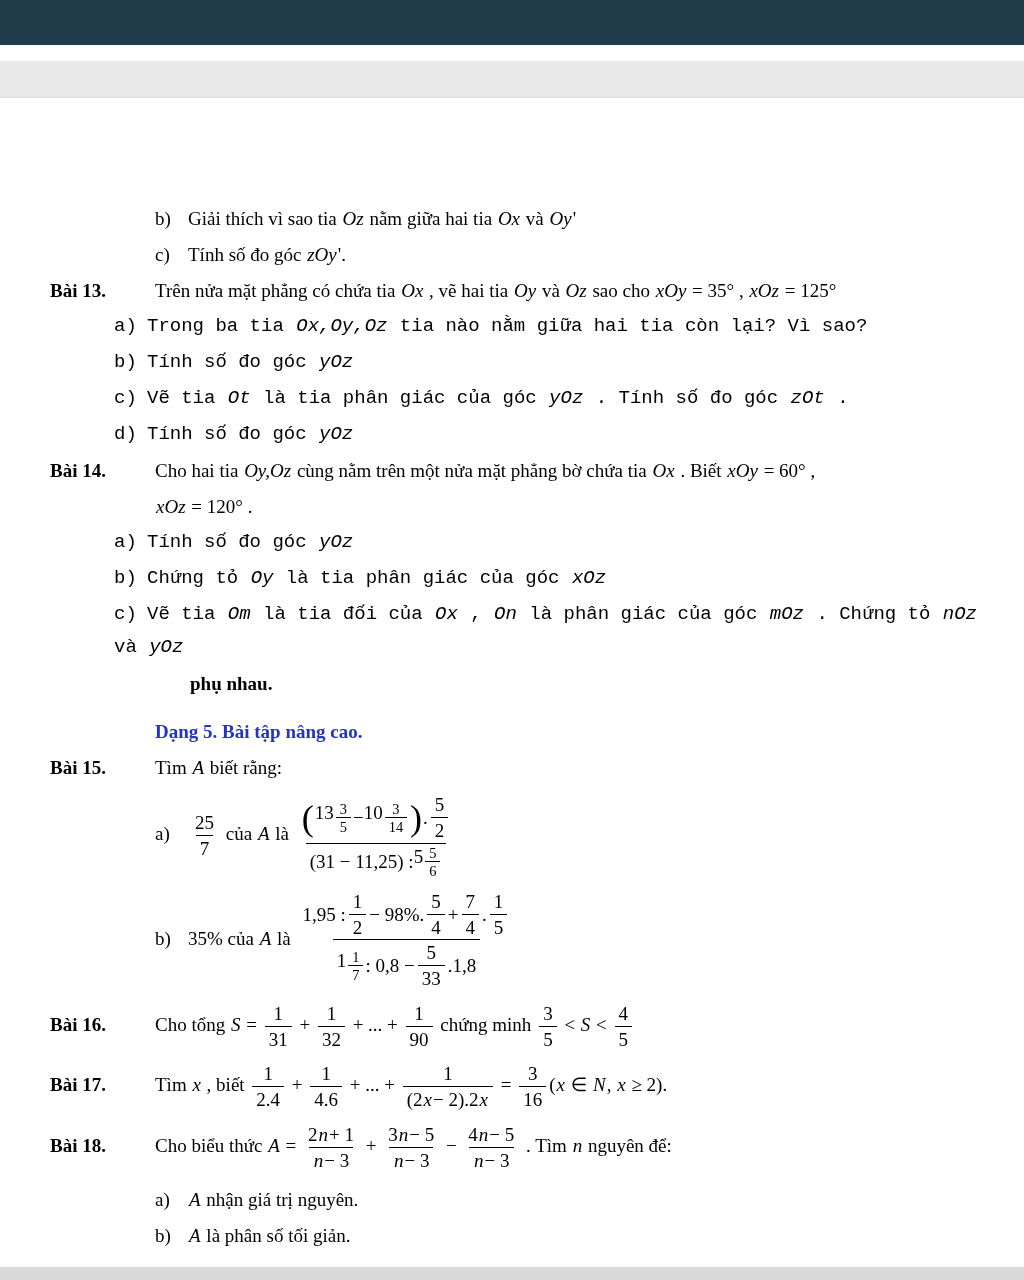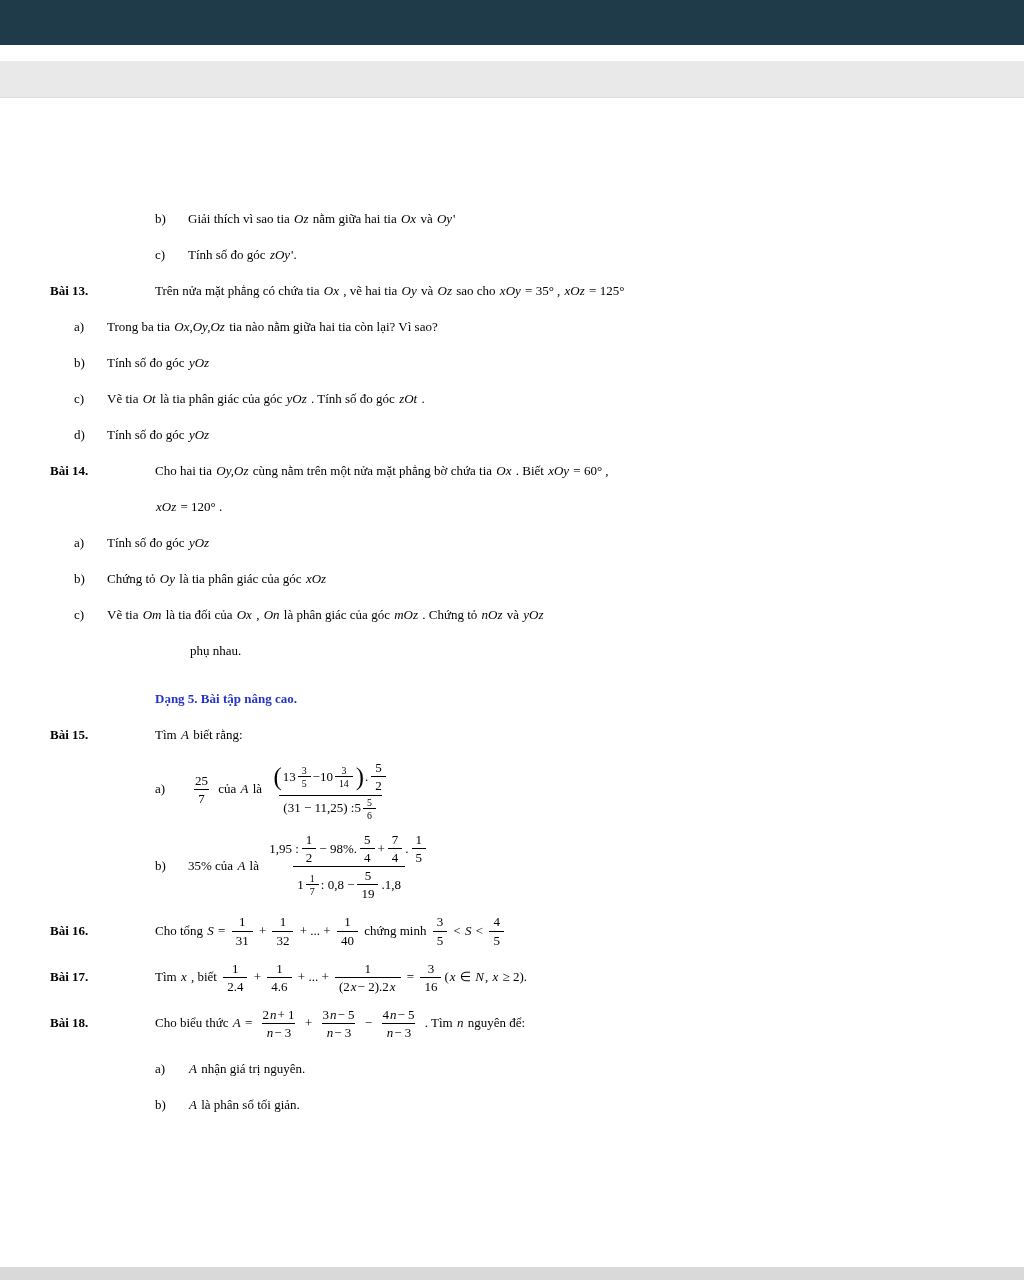--- a/index.html
+++ b/index.html
@@ -1,37 +1,37 @@
 <!DOCTYPE html>
 <html style="--top-bar: #1f3b4a; --strip: #e9e9e9; --bottom-strip: #d9d9d9; --section-heading: #2433cb; --text: #000000;"><head>
 <meta charset="utf-8">
 <style>
   *{margin:0;padding:0;box-sizing:border-box;}
   html,body{width:1024px;height:1280px;}
   body{position:relative;background:#ffffff;font-family:"Liberation Serif",serif;color:#000;overflow:hidden;}
   .top-bar{height:45px;background:var(--top-bar,#1f3b4a);}
   .white-gap{height:16px;background:#fff;}
   .toolbar-strip{height:37px;background:var(--strip,#e9e9e9);border-bottom:1px solid #dedede;}
-  .doc{padding-top:104px;font-size:13px;}
+  .doc{padding-top:104px;font-size:19px;}
   .line{display:flex;align-items:baseline;line-height:33px;margin-bottom:3px;padding-right:14px;}
   .line.math{margin:9px 0 11px;}
   .labeled{padding-left:50px;}
   .label{flex:0 0 105px;font-weight:bold;}
-  .ind1{padding-left:74px;}
+  .ind1{padding-left:114px;font-family:Liberation Mono, monospace;}
   .ind2{padding-left:155px;}
-  .ind3{padding-left:190px;}
+  .ind3{padding-left:190px;font-weight:bold;}
   .content{flex:1;}
   .heading .content{font-weight:bold;color:var(--section-heading,#2433cb);margin-top:12px;}
   .mi{font-style:italic;padding:0 1px;}
   .mk{display:inline-block;min-width:33px;}
   .frac{display:inline-flex;flex-direction:column;align-items:center;vertical-align:middle;margin:0 3px;text-align:center;line-height:1.25;}
   .frac .num,.frac .den{display:flex;align-items:center;justify-content:center;padding:0 4px;}
   .frac .den{border-top:1.5px solid #000;padding-top:1px;}
   .frac.small{font-size:0.76em;margin:0 2px 0 2px;line-height:1.12;}
-  .mixed{display:inline-flex;align-items:center;vertical-align:middle;}
+  .mixed{display:inline-flex;align-items:flex-start;vertical-align:middle;}
   .bigp{font-size:1.9em;line-height:1;align-self:center;font-weight:normal;padding:0 1px;}
   .bottom-strip{position:absolute;left:0;right:0;bottom:0;height:13px;background:var(--bottom-strip,#d9d9d9);}
 </style>
 </head>
 <body>
 
 <div class="top-bar"></div>
 <div class="white-gap"></div>
 <div class="toolbar-strip"></div>
 <div class="doc">
@@ -179,21 +179,21 @@
                 <span class="num">1</span>
                 <span class="den">7</span>
               </span>
             </span>
             <span class="t"> : 0,8 − </span>
             <span class="frac">
               <span class="num">
                 <span class="t">5</span>
               </span>
               <span class="den">
-                <span class="t">19</span>
+                <span class="t">33</span>
               </span>
             </span>
             <span class="t"> .1,8</span>
           </span>
         </span></span>
     </div>
     <div class="line ind0 math labeled">
       <span class="label">Bài 16.</span>
       <span class="content"><span class="t">Cho tổng  </span><span class="mi">S</span><span class="t"> = </span><span class="frac">
           <span class="num">
@@ -207,21 +207,21 @@
             <span class="t">1</span>
           </span>
           <span class="den">
             <span class="t">32</span>
           </span>
         </span><span class="t"> + ... + </span><span class="frac">
           <span class="num">
             <span class="t">1</span>
           </span>
           <span class="den">
-            <span class="t">40</span>
+            <span class="t">90</span>
           </span>
         </span><span class="t">  chứng minh  </span><span class="frac">
           <span class="num">
             <span class="t">3</span>
           </span>
           <span class="den">
             <span class="t">5</span>
           </span>
         </span><span class="t"> &lt; </span><span class="mi">S</span><span class="t"> &lt; </span><span class="frac">
           <span class="num">

